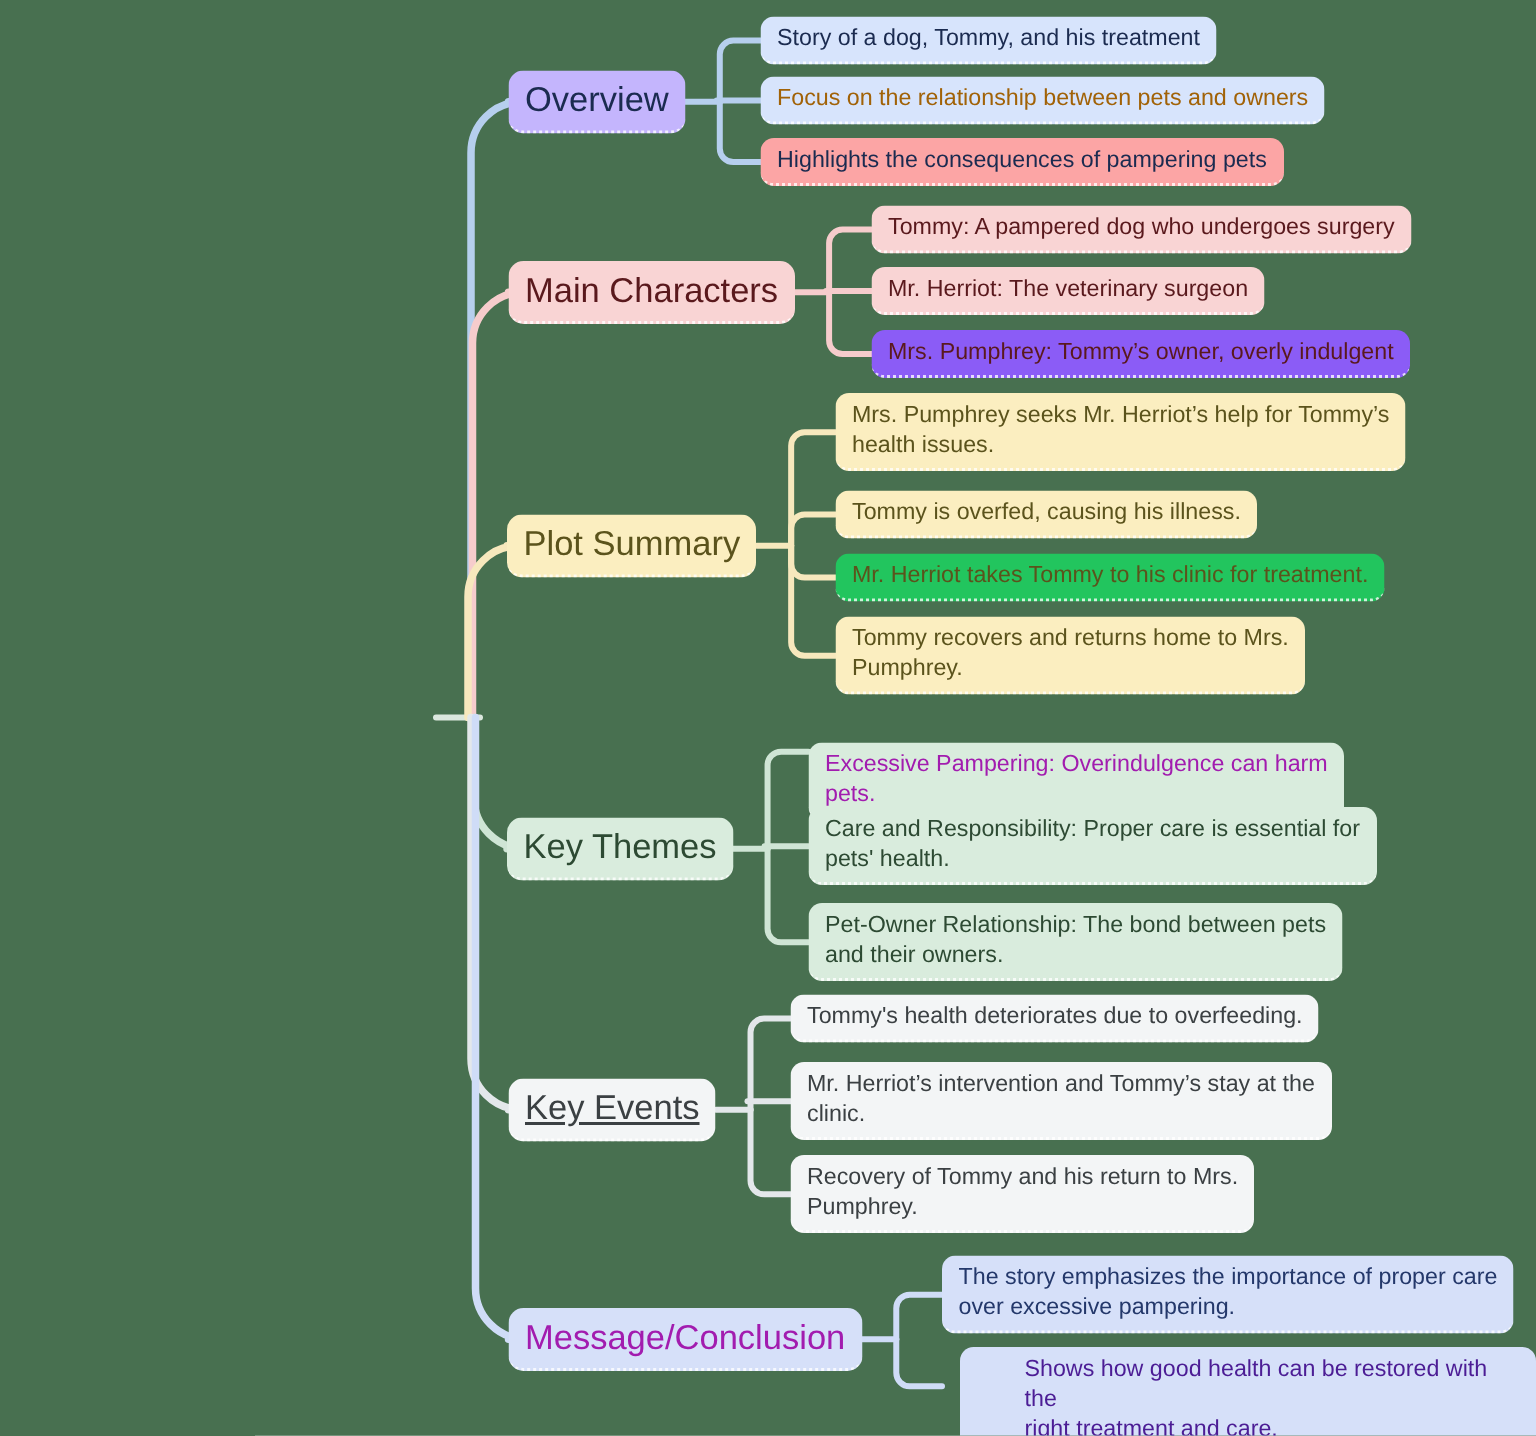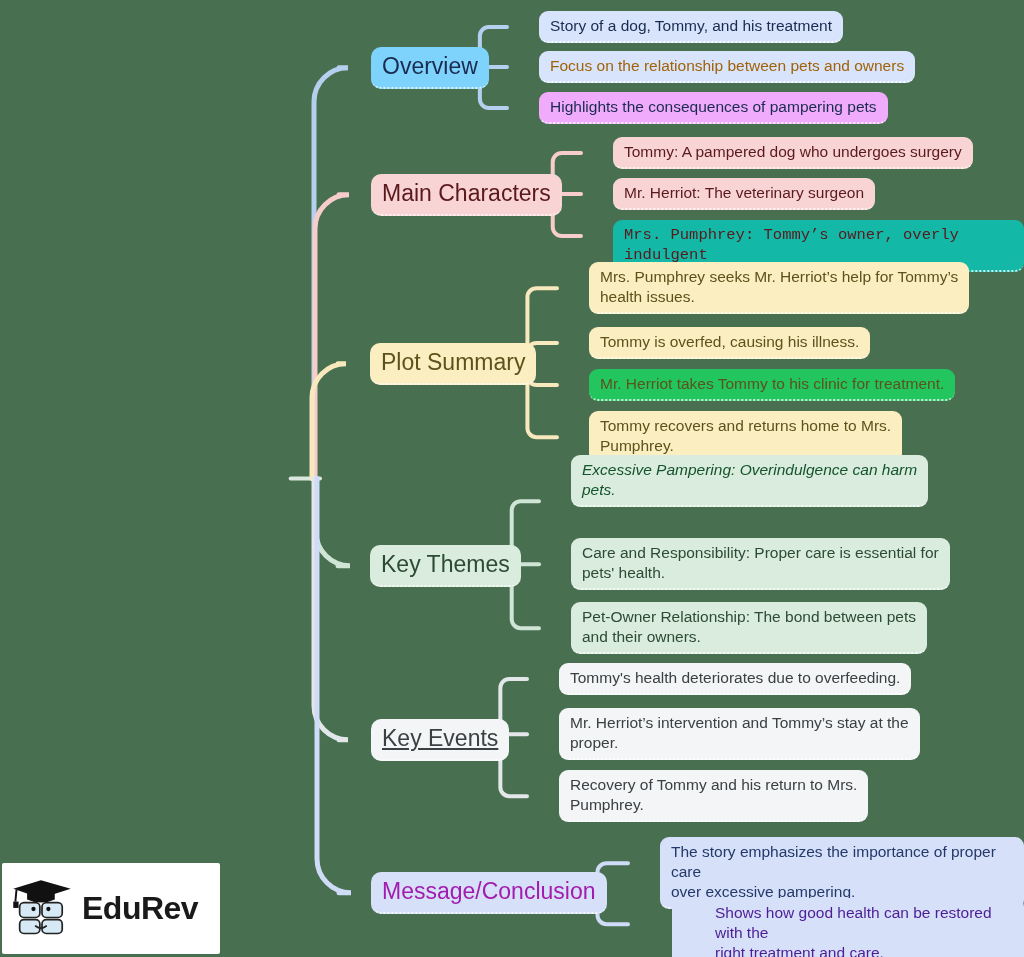--- a/index.html
+++ b/index.html
@@ -11,21 +11,20 @@
   }
   #wires { position:absolute; left:0; top:0; pointer-events:none; }
   .node {
     position:absolute;
     border-radius:9px;
     padding:5px 11px;
     font-size:15.5px; line-height:1.3;
     white-space:pre-line;
     border-bottom:2px dotted rgba(255,255,255,.78);
     z-index:2;
-    margin-left:32px;
   }
   .label {
     font-size:23px; line-height:1.2;
     padding:6px 11px; white-space:nowrap;
     border-radius:10px;
   }
   .root {
     font-size:25px; font-weight:bold; line-height:1.15;
     padding:7px 14px; white-space:nowrap;
     border-radius:10px; border-bottom:none;
@@ -73,89 +72,69 @@
       <path d="M 500.34375 739.796875 V 787.140625 A 9 9 0 0 0 509.34375 796.140625 H 527" stroke="#e3e7ea" stroke-width="4" fill="none" stroke-linecap="round"></path>
       <path d="M 317 478.375 V 858.796875 A 34 34 0 0 0 351 892.796875 H 339" stroke="#cfdcf7" stroke-width="5" fill="none" stroke-linecap="round"></path>
       <path d="M 574.515625 892.796875 H 597.515625" stroke="#cfdcf7" stroke-width="4" fill="none" stroke-linecap="round"></path>
       <path d="M 597.515625 892.796875 V 872.140625 A 9 9 0 0 1 606.515625 863.140625 H 628" stroke="#cfdcf7" stroke-width="4" fill="none" stroke-linecap="round"></path>
       <path d="M 597.515625 892.796875 V 915.140625 A 9 9 0 0 0 606.515625 924.140625 H 628" stroke="#cfdcf7" stroke-width="4" fill="none" stroke-linecap="round"></path>
     </svg>
 
 
   
   <section class="branch">
-    <div class="node label" style="left: 339px; top: 47px; background: #7dd3fc; color: rgb(27, 43, 80);">Overview</div>
+    <div class="node label" style="left: 339px; top: 47px; background: #c4b5fd; color: rgb(27, 43, 80);">Overview</div>
     <div class="node child" style="left: 507px; top: 11px; background: rgb(215, 228, 252); color: rgb(27, 43, 80);">Story of a dog, Tommy, and his treatment</div>
     <div class="node child" style="left: 507px; top: 51px; background: rgb(215, 228, 252); color: #a16207;">Focus on the relationship between pets and owners</div>
-    <div class="node child" style="left: 507px; top: 92px; background: #f0abfc; color: rgb(27, 43, 80);">Highlights the consequences of pampering pets</div>
+    <div class="node child" style="left: 507px; top: 92px; background: #fca5a5; color: rgb(27, 43, 80);">Highlights the consequences of pampering pets</div>
   </section>
 
   
   <section class="branch">
     <div class="node label" style="left: 339px; top: 174px; background: rgb(249, 212, 212); color: rgb(90, 25, 29);">Main Characters</div>
     <div class="node child" style="left: 581px; top: 137px; background: rgb(249, 212, 212); color: rgb(90, 25, 29);">Tommy: A pampered dog who undergoes surgery</div>
     <div class="node child" style="left: 581px; top: 178px; background: rgb(249, 212, 212); color: rgb(90, 25, 29);">Mr. Herriot: The veterinary surgeon</div>
-    <div class="node child" style="left: 581px; top: 220px; background: #14b8a6; color: rgb(90, 25, 29); font-family: Liberation Mono, monospace;">Mrs. Pumphrey: Tommy’s owner, overly indulgent</div>
+    <div class="node child" style="left: 581px; top: 220px; background: #8b5cf6; color: rgb(90, 25, 29);">Mrs. Pumphrey: Tommy’s owner, overly indulgent</div>
   </section>
 
   
   <section class="branch">
     <div class="node label" style="left: 338px; top: 343px; background: rgb(251, 238, 192); color: rgb(91, 83, 28);">Plot Summary</div>
     <div class="node child" style="left: 557px; top: 262px; background: rgb(251, 238, 192); color: rgb(91, 83, 28);">Mrs. Pumphrey seeks Mr. Herriot’s help for Tommy’s
 health issues.</div>
     <div class="node child" style="left: 557px; top: 327px; background: rgb(251, 238, 192); color: rgb(91, 83, 28);">Tommy is overfed, causing his illness.</div>
     <div class="node child" style="left: 557px; top: 369px; background: #22c55e; color: rgb(91, 83, 28);">Mr. Herriot takes Tommy to his clinic for treatment.</div>
     <div class="node child" style="left: 557px; top: 411px; background: rgb(251, 238, 192); color: rgb(91, 83, 28);">Tommy recovers and returns home to Mrs.
 Pumphrey.</div>
   </section>
 
   
   <section class="branch">
     <div class="node label" style="left: 338px; top: 545px; background: rgb(217, 236, 221); color: rgb(45, 74, 51);">Key Themes</div>
-    <div class="node child" style="left: 539px; top: 455px; background: rgb(217, 236, 221); color: #14532d; font-style: italic;">Excessive Pampering: Overindulgence can harm
+    <div class="node child" style="left: 539px; top: 495px; background: rgb(217, 236, 221); color: #a21caf;">Excessive Pampering: Overindulgence can harm
 pets.</div>
     <div class="node child" style="left: 539px; top: 538px; background: rgb(217, 236, 221); color: rgb(45, 74, 51);">Care and Responsibility: Proper care is essential for
 pets' health.</div>
     <div class="node child" style="left: 539px; top: 602px; background: rgb(217, 236, 221); color: rgb(45, 74, 51);">Pet-Owner Relationship: The bond between pets
 and their owners.</div>
   </section>
 
   
   <section class="branch">
     <div class="node label" style="left: 339px; top: 719px; background: rgb(243, 245, 246); color: rgb(59, 64, 67); text-decoration: underline;">Key Events</div>
     <div class="node child" style="left: 527px; top: 663px; background: rgb(243, 245, 246); color: rgb(59, 64, 67);">Tommy's health deteriorates due to overfeeding.</div>
     <div class="node child" style="left: 527px; top: 708px; background: rgb(243, 245, 246); color: rgb(59, 64, 67);">Mr. Herriot’s intervention and Tommy’s stay at the
-proper.</div>
+clinic.</div>
     <div class="node child" style="left: 527px; top: 770px; background: rgb(243, 245, 246); color: rgb(59, 64, 67);">Recovery of Tommy and his return to Mrs.
 Pumphrey.</div>
   </section>
 
   
   <section class="branch">
     <div class="node label" style="left: 339px; top: 872px; background: rgb(214, 224, 249); color: #a21caf;">Message/Conclusion</div>
     <div class="node child" style="left: 628px; top: 837px; background: rgb(214, 224, 249); color: rgb(36, 56, 107);">The story emphasizes the importance of proper care
 over excessive pampering.</div>
     <div class="node child" style="left: 640px; top: 898px; background: rgb(214, 224, 249); color: #4c1d95; padding-left: 43px;">Shows how good health can be restored with the
 right treatment and care.</div>
   </section>
 
   
-  <div class="logo" style="left:2px; top:863px; width:218px; height:91px;">
-    <svg width="64" height="66" viewBox="0 0 60 62">
-
-      <g stroke="#222222" stroke-width="1.6" fill="#d6e9f5">
-        <rect x="9" y="25" width="19" height="14" rx="4"></rect>
-        <rect x="30" y="25" width="19" height="14" rx="4"></rect>
-        <rect x="9" y="41" width="19" height="13" rx="4"></rect>
-        <rect x="30" y="41" width="19" height="13" rx="4"></rect>
-      </g>
-      <circle cx="22" cy="31" r="2" fill="#111111"></circle>
-      <circle cx="36" cy="31" r="2" fill="#111111"></circle>
-      <path d="M 24 47 Q 29 51 34 47" stroke="#222222" stroke-width="1.6" fill="none" stroke-linecap="round"></path>
-
-      <polygon points="29,4 57,12 29,21 3,12" fill="#111111"></polygon>
-      <path d="M 16 16 L 16 22 Q 29 28 42 22 L 42 16" fill="#111111"></path>
-      <line x1="6" y1="13" x2="5" y2="24" stroke="#111111" stroke-width="1.8"></line>
-      <rect x="3" y="24" width="5" height="6" fill="#111111"></rect>
-    </svg>
-    <span class="logo-text">EduRev</span>
-  </div>
 </div>
 
 </body></html>

